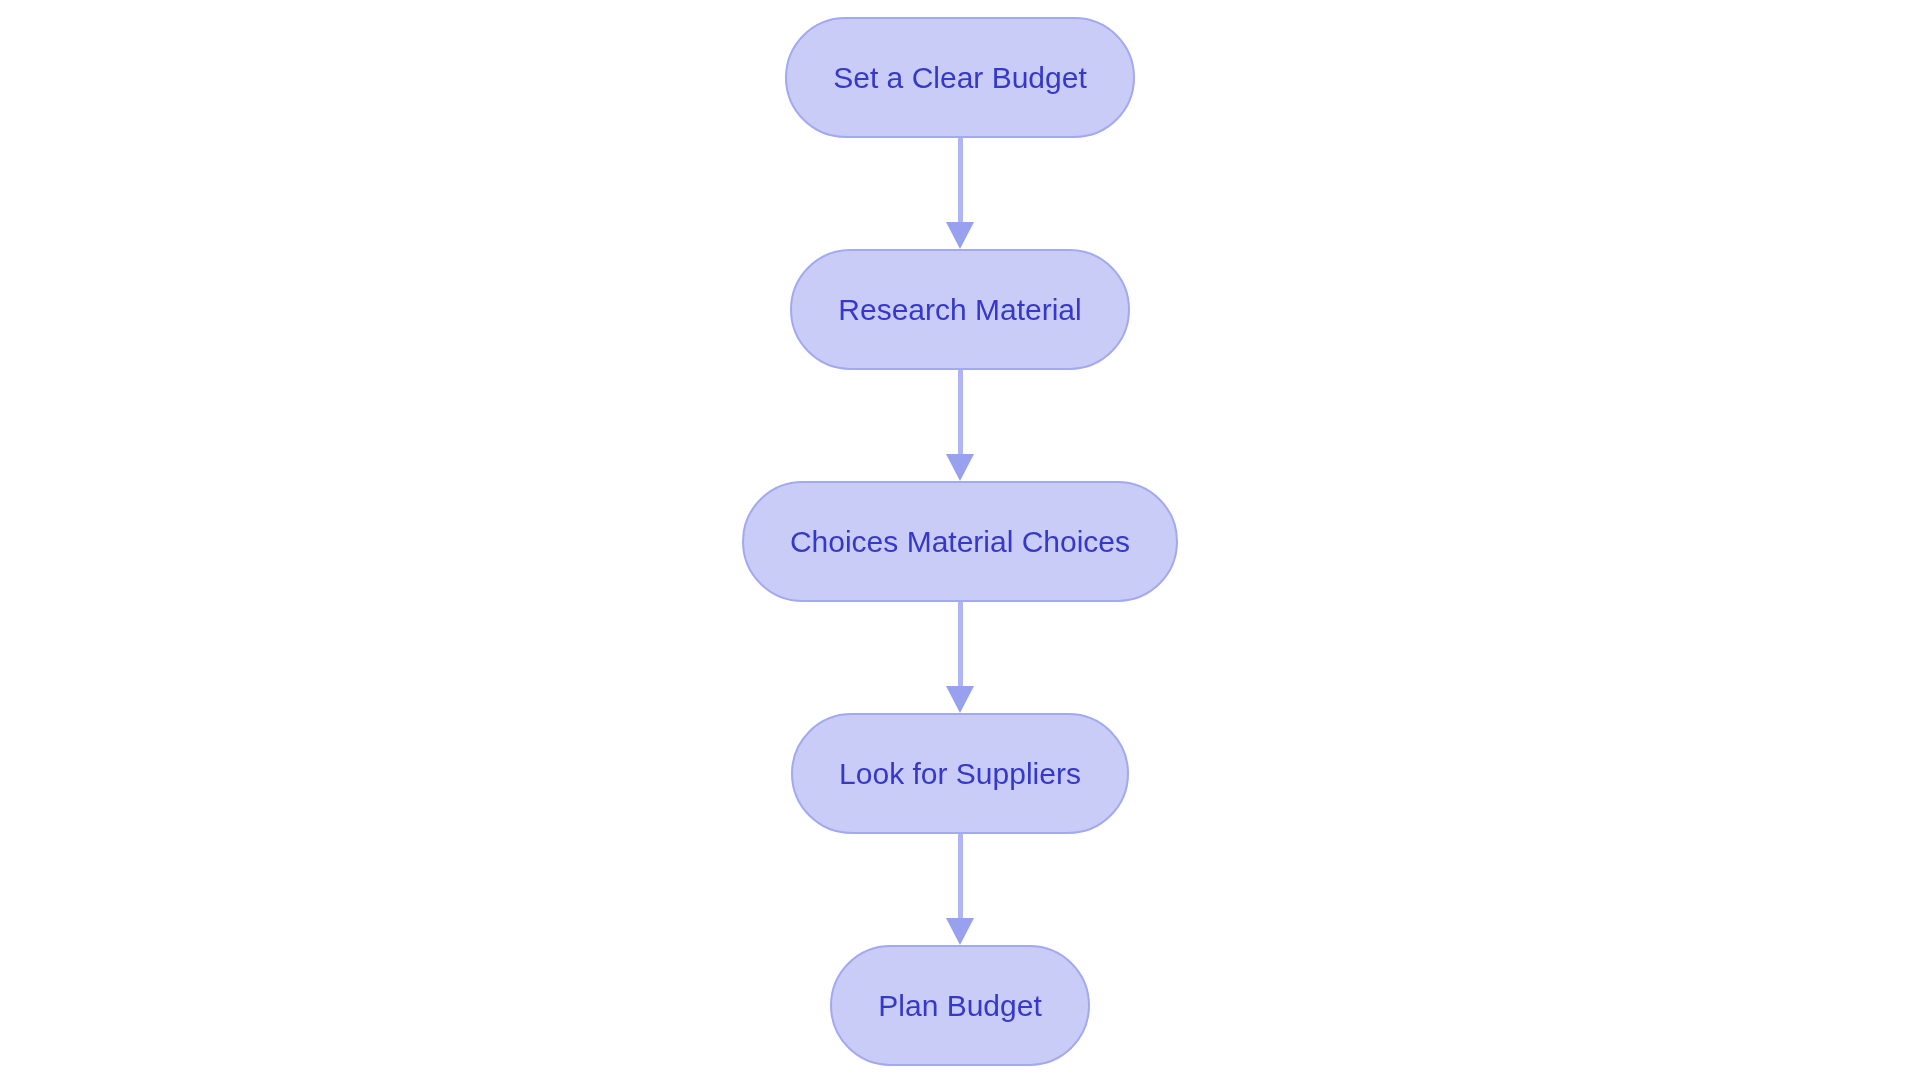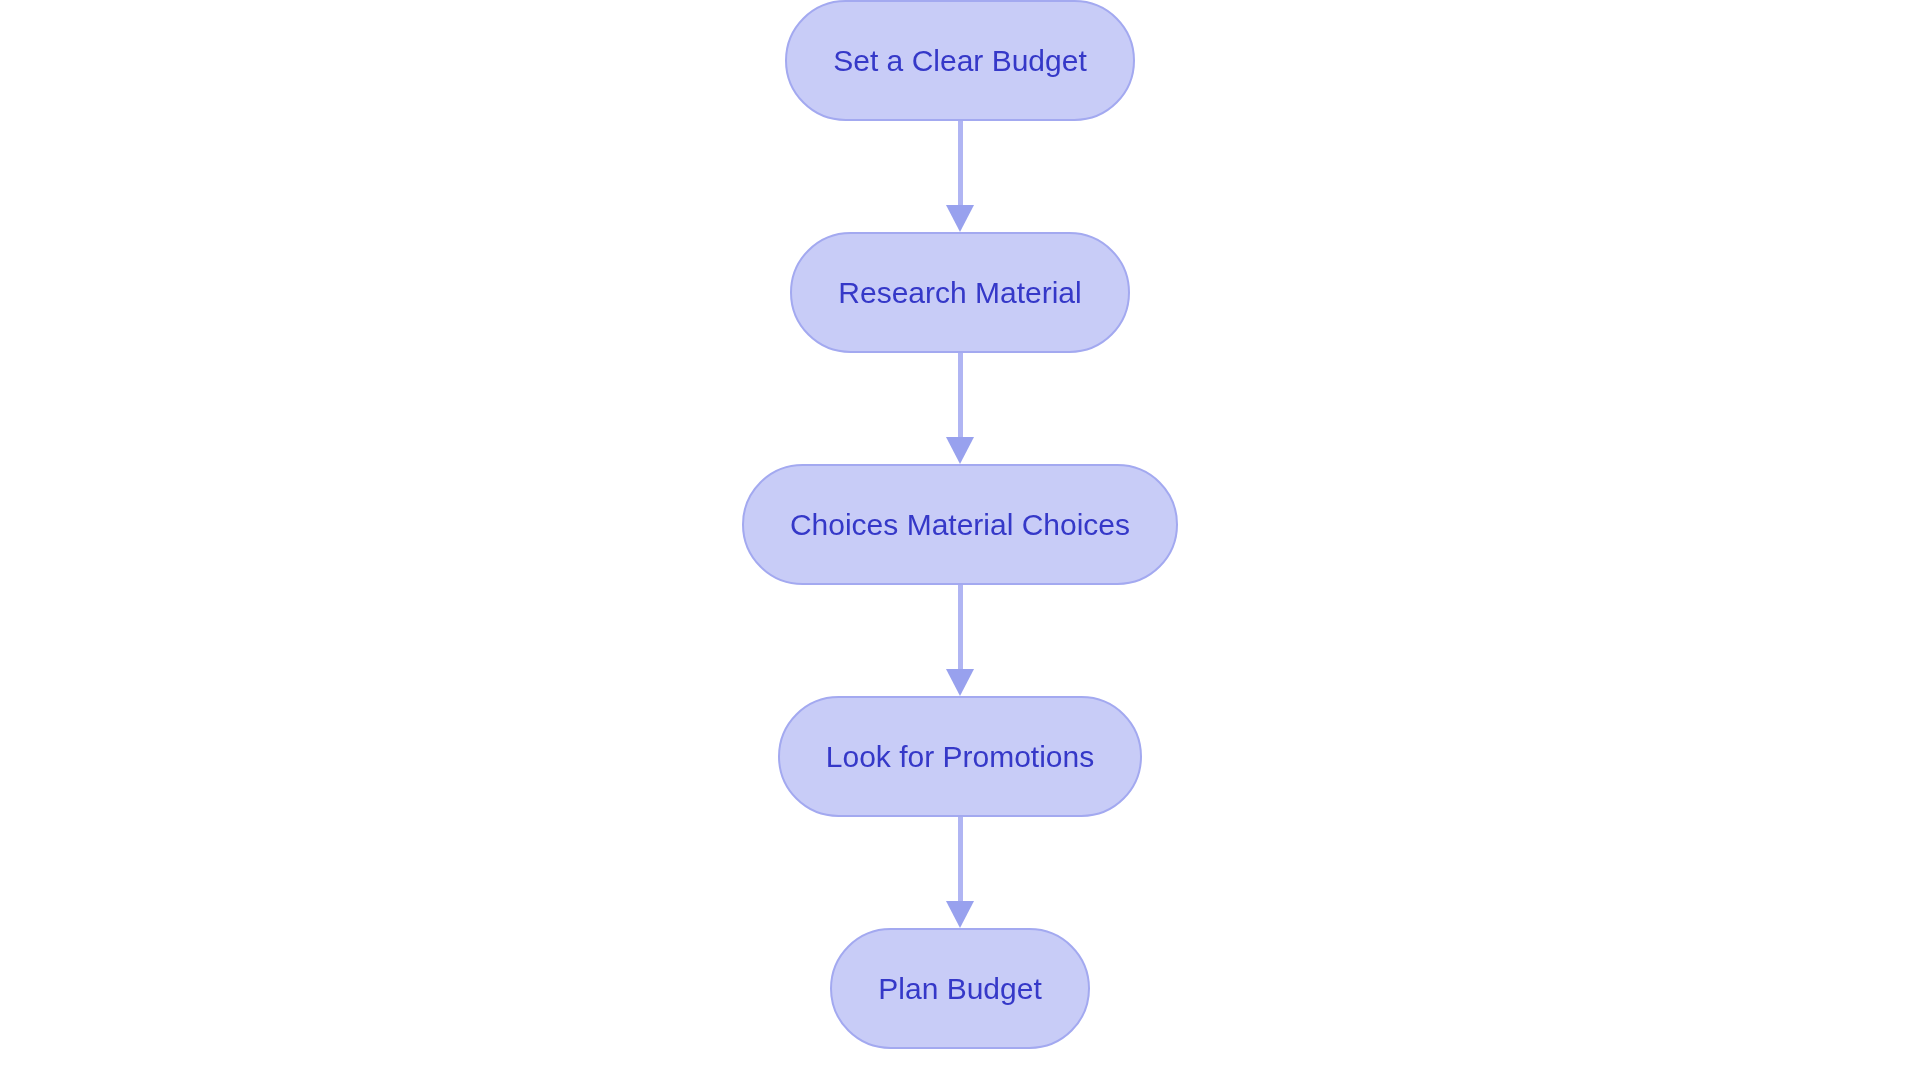--- a/index.html
+++ b/index.html
@@ -21,20 +21,21 @@
     background: var(--background);
     font-family: "Liberation Sans", "DejaVu Sans", sans-serif;
     overflow: hidden;
   }
   .flowchart {
     width: 100%;
     height: 100%;
     display: flex;
     flex-direction: column;
     align-items: center;
+    padding-top: 17px;
   }
   .node {
     height: 121px;
     min-width: 240px;
     padding: 0 46px;
     background: var(--node-fill);
     border: 2px solid var(--node-border);
     border-radius: 61px;
     display: flex;
     align-items: center;
@@ -95,21 +96,21 @@
   <div class="node">
     <span class="node-label">Choices Material Choices</span>
   </div>
 
   <div class="arrow">
     <div class="arrow-line"></div>
     <div class="arrow-head"></div>
   </div>
 
   <div class="node">
-    <span class="node-label">Look for Promotions</span>
+    <span class="node-label">Look for Suppliers</span>
   </div>
 
   <div class="arrow">
     <div class="arrow-line"></div>
     <div class="arrow-head"></div>
   </div>
 
   <div class="node">
     <span class="node-label">Plan Budget</span>
   </div>

